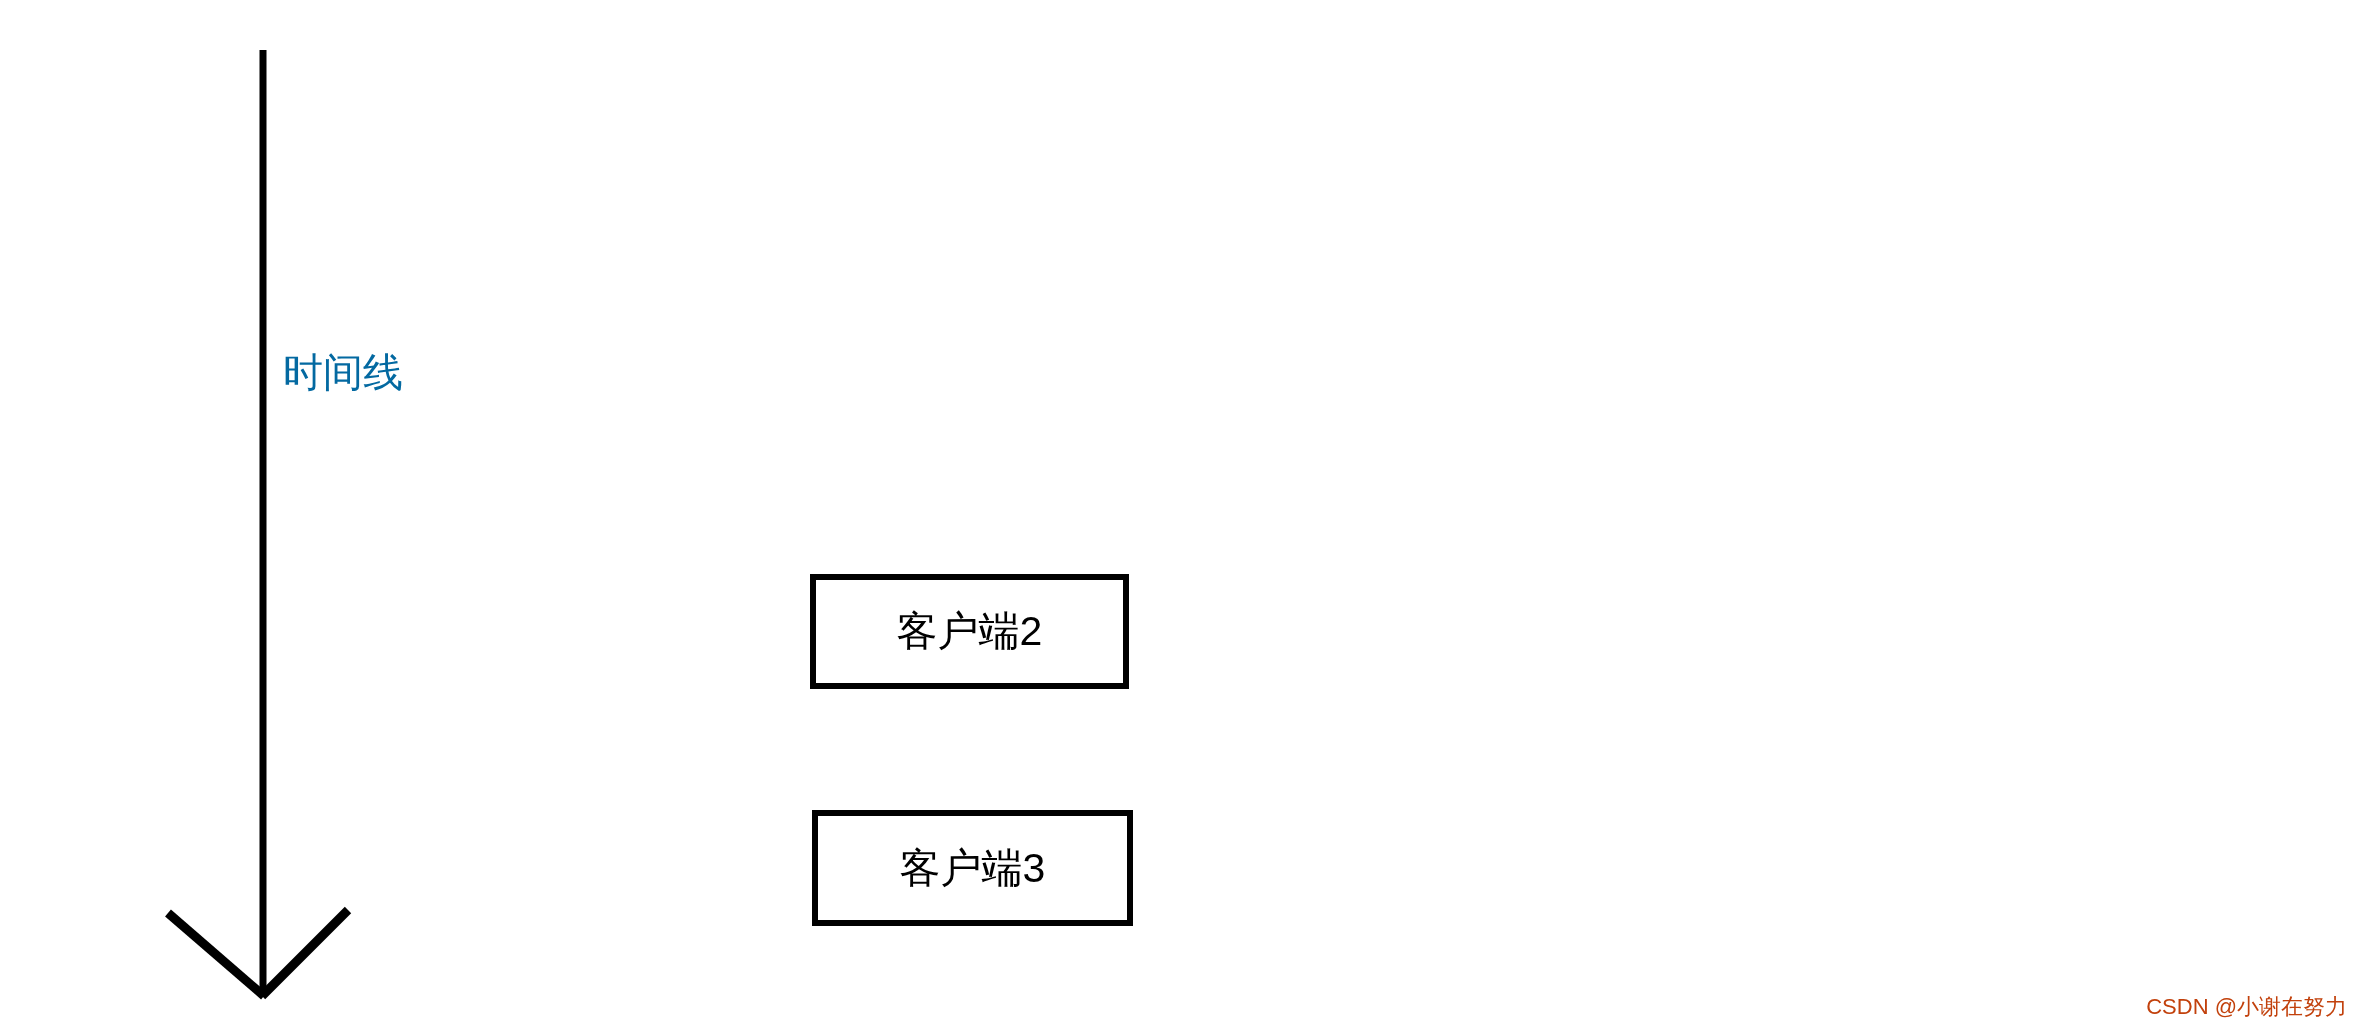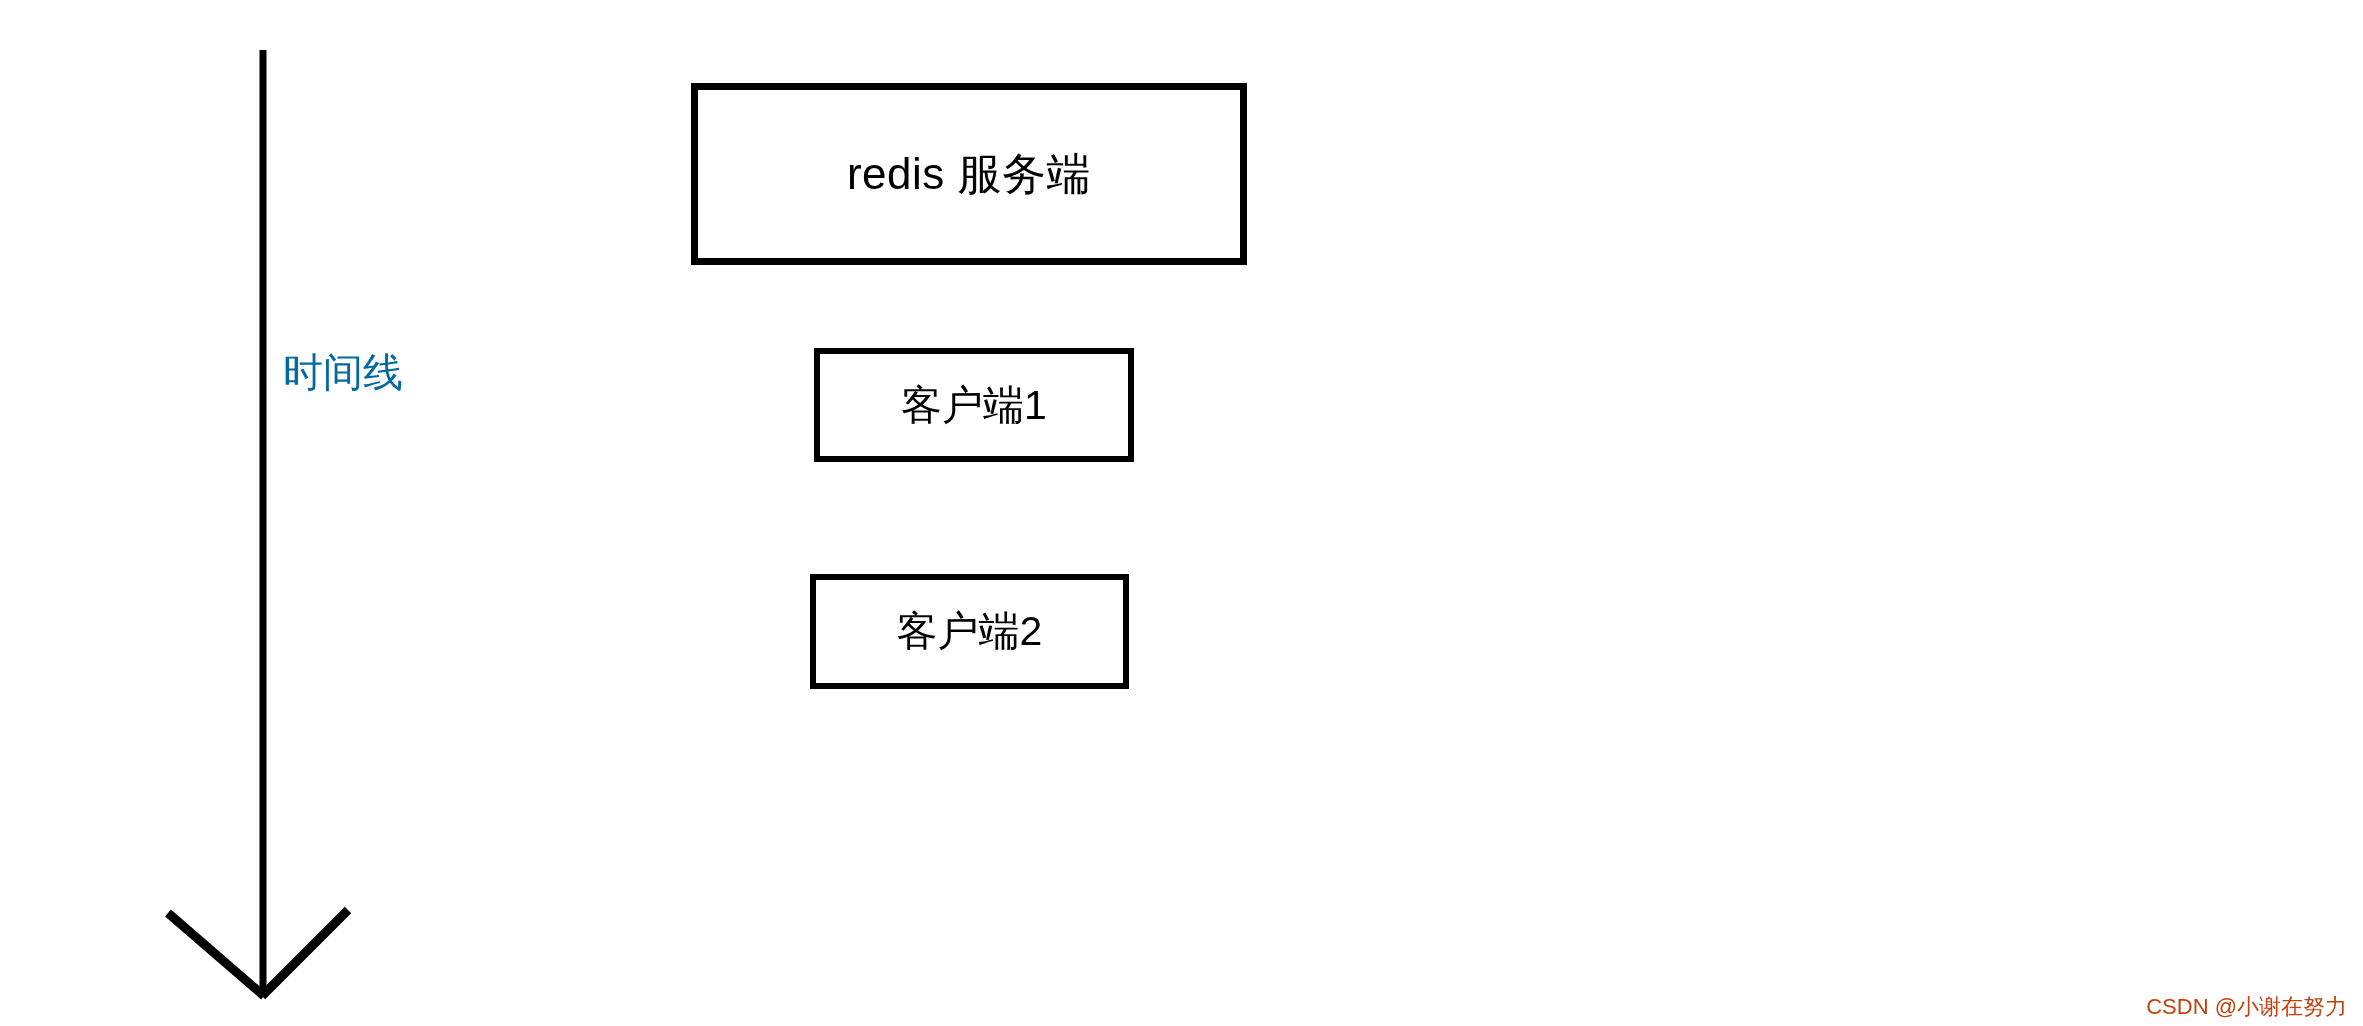--- a/index.html
+++ b/index.html
@@ -122,29 +122,26 @@
 
   <div id="timeline-group">
     <svg id="timeline-svg" width="520" height="1026" viewBox="0 0 520 1026">
       <line x1="263" y1="50" x2="263" y2="995" stroke="#000000" stroke-width="7" stroke-linecap="butt"></line>
       <line x1="168" y1="913" x2="264" y2="996" stroke="#000000" stroke-width="9" stroke-linecap="butt"></line>
       <line x1="348" y1="910" x2="262" y2="996" stroke="#000000" stroke-width="9" stroke-linecap="butt"></line>
     </svg>
     <div class="timeline-label">时间线</div>
   </div>
 
-  <div class="node-box" id="box-server">
-    <span class="node-label">redis 服务端</span>
-  </div>
 
-  <div class="node-box client-box" id="box-client-1">
-    <span class="node-label">客户端1</span>
-  </div>
 
   <div class="node-box client-box" id="box-client-2">
     <span class="node-label">客户端2</span>
   </div>
 
+  <div class="node-box client-box" id="box-client-3">
+    <span class="node-label">客户端3</span>
+  </div>
 
 
   <div id="watermark">CSDN @小谢在努力</div>
 
 </div>
 
 </body></html>

